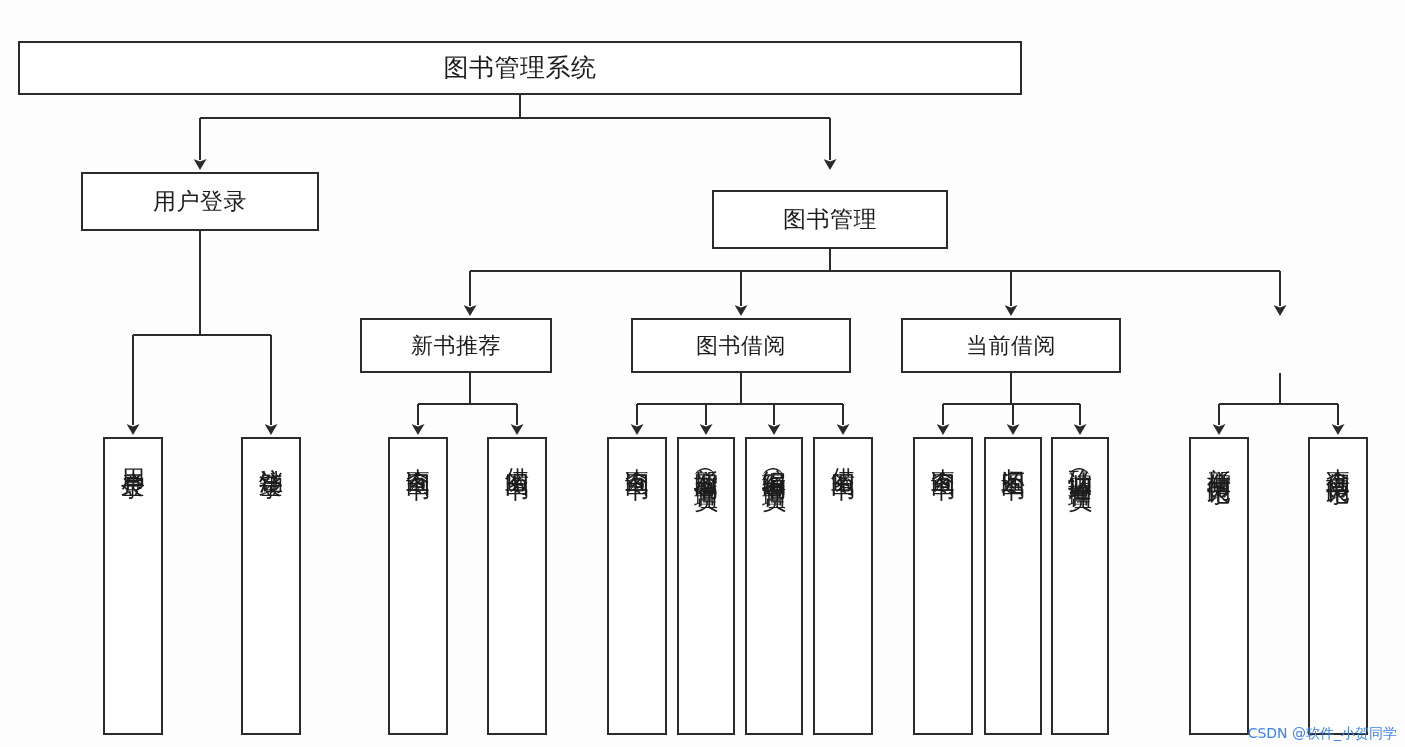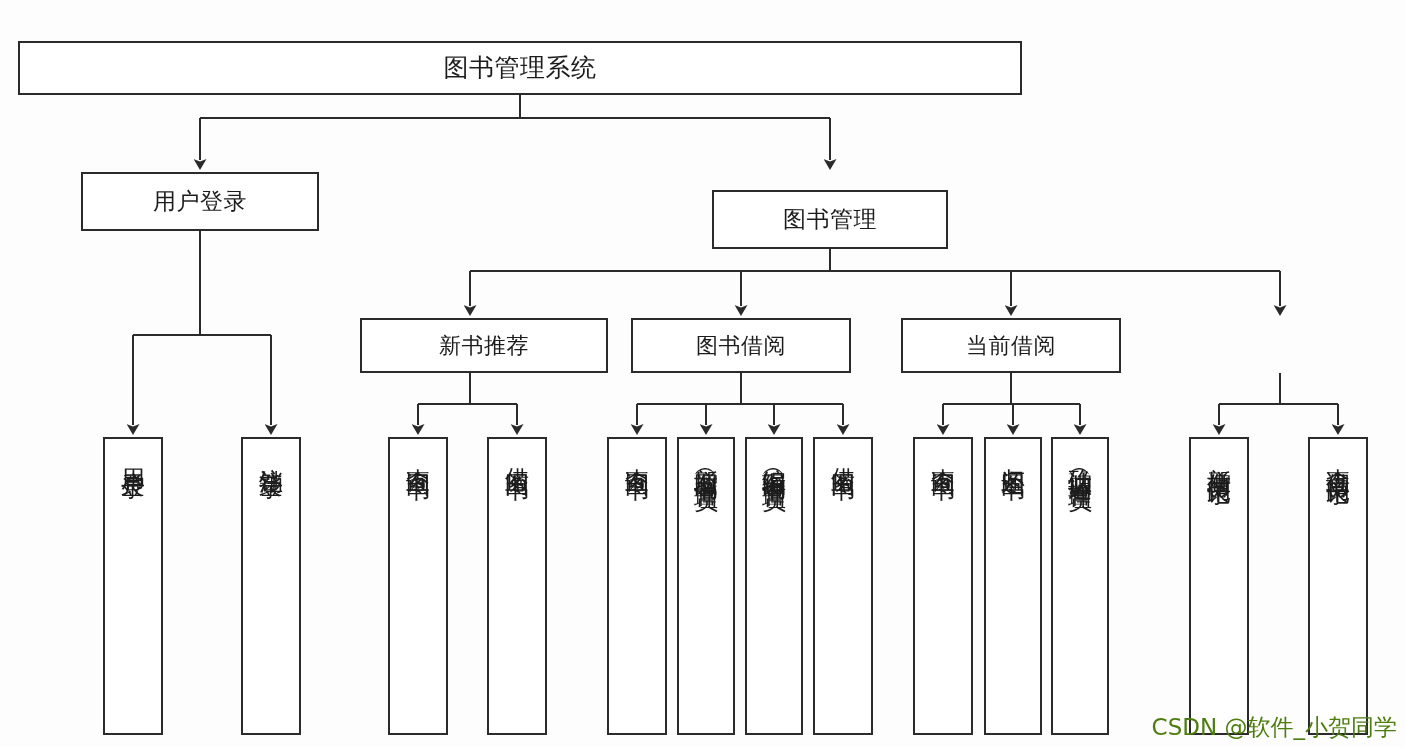--- a/index.html
+++ b/index.html
@@ -69,22 +69,22 @@
     letter-spacing: 3px;
     line-height: 1;
     white-space: nowrap;
   }
   
   #watermark {
     position: absolute;
     right: 8px;
     bottom: 4px;
     z-index: 3;
-    font-size: 23px;
-    color: #4d7c0f;
+    font-size: 14px;
+    color: #3b82f6;
     white-space: nowrap;
     font-family: "DejaVu Sans", "Liberation Sans", sans-serif;
   }
 </style>
 </head>
 <body>
 
 <div id="diagram-root">
 
   <svg id="connectors" viewBox="0 0 1405 747" xmlns="http://www.w3.org/2000/svg">
@@ -141,21 +141,21 @@
     <span class="node-label">图书管理系统</span>
   </div>
 
   <div class="node mid" style="left:81px; top:172px; width:238px; height:59px;">
     <span class="node-label">用户登录</span>
   </div>
   <div class="node mid" style="left:712px; top:172px; width:236px; height:59px;margin-top:18px;">
     <span class="node-label">图书管理</span>
   </div>
 
-  <div class="node sub" style="left:360px; top:318px; width:248px; height:55px;justify-content:center;">
+  <div class="node sub" style="left:360px; top:318px; width:192px; height:55px;justify-content:center;">
     <span class="node-label">新书推荐</span>
   </div>
   <div class="node sub" style="left:901px; top:318px; width:220px; height:55px;">
     <span class="node-label">当前借阅</span>
   </div>
   <div class="node sub" style="left:631px; top:318px; width:220px; height:55px;">
     <span class="node-label">图书借阅</span>
   </div>
 
   <div class="node leaf" style="left:103px; top:437px; width:60px; height:298px;">

